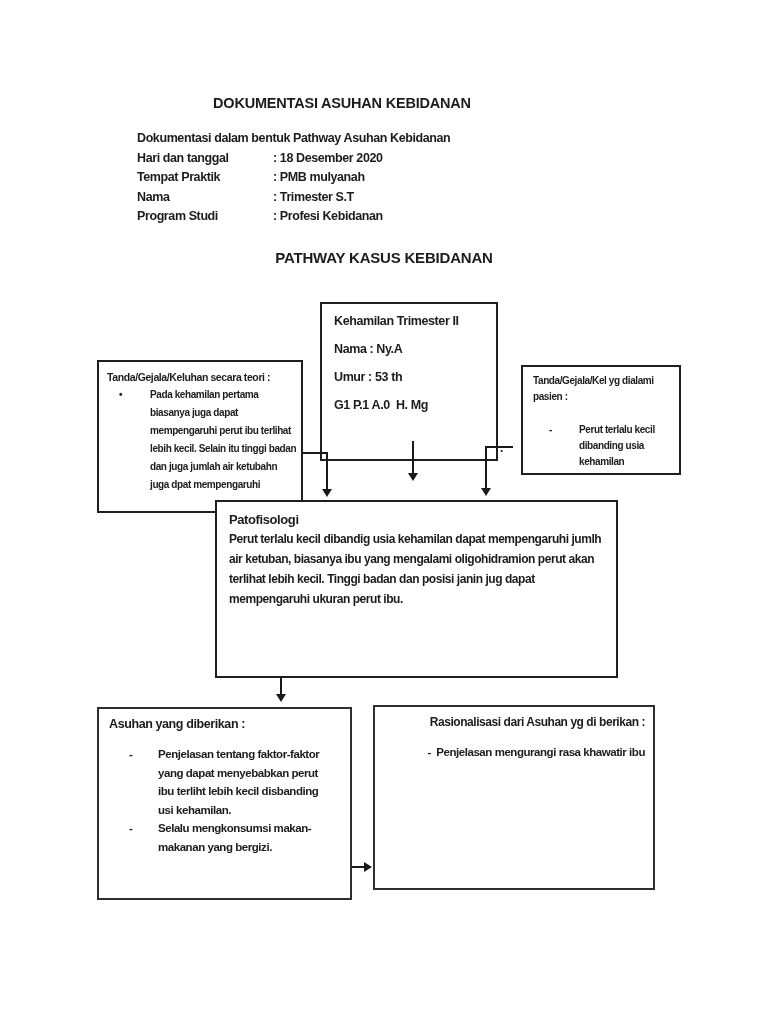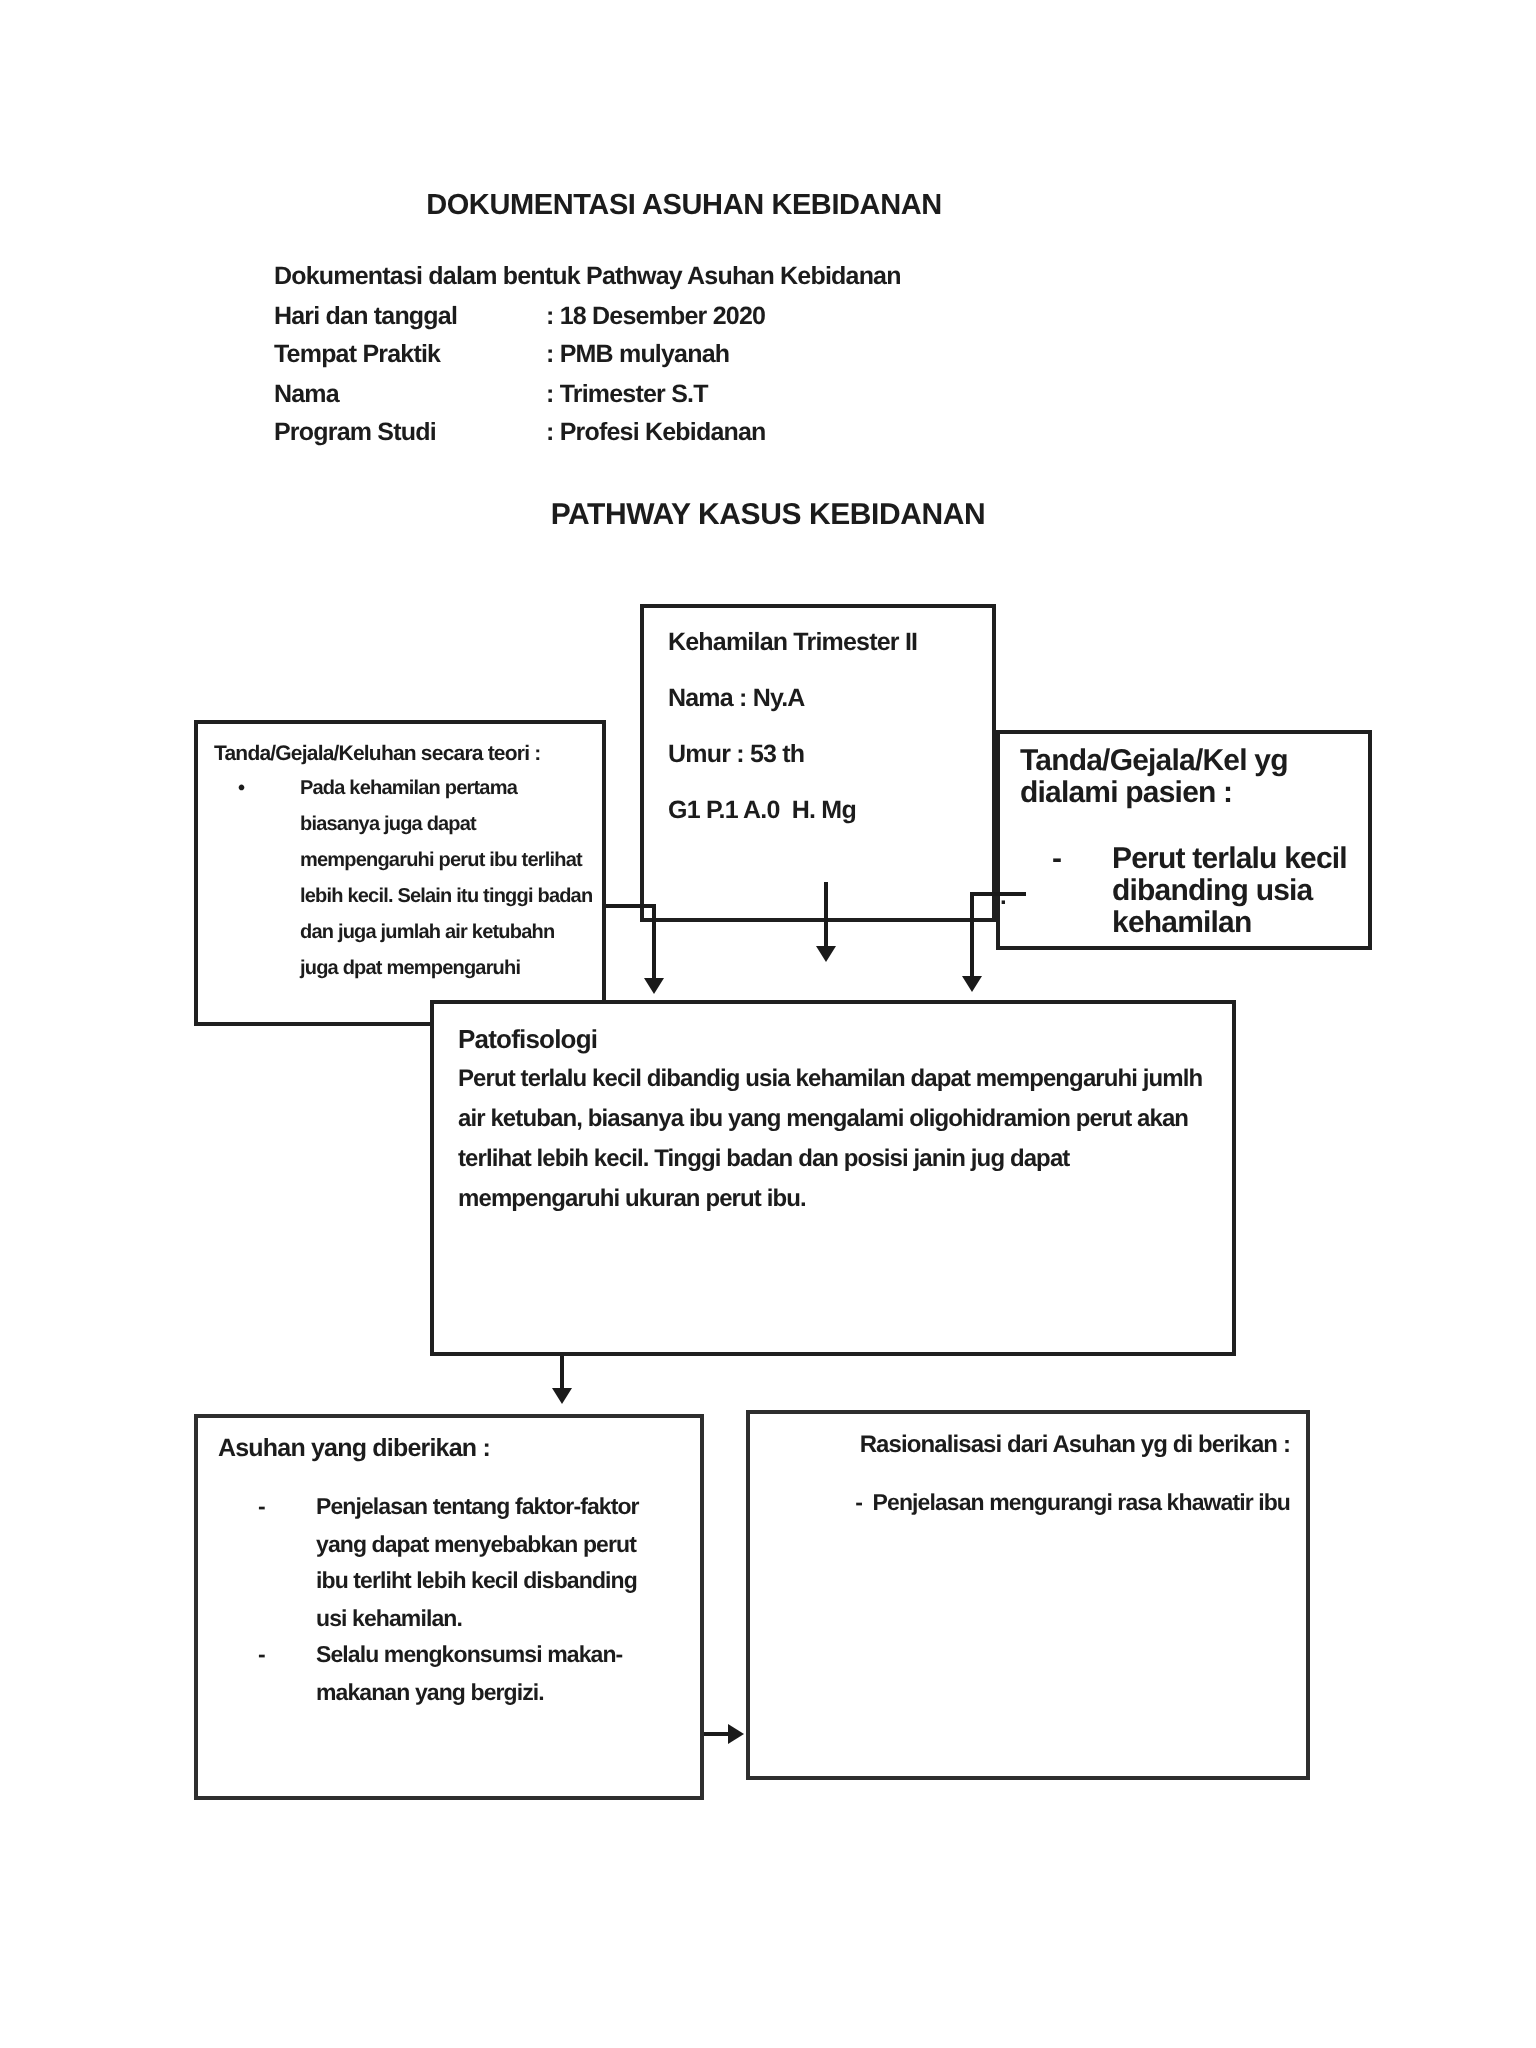--- a/index.html
+++ b/index.html
@@ -24,22 +24,22 @@
   .case-box{left:320px;top:282px;width:178px;height:159px;padding:10px 4px 0 12px;margin-top:20px;}
   .case-line{font-size:12.5px;line-height:15px;margin:0 0 13px 0;white-space:pre-wrap;}
 
   .theory-box{left:97px;top:324px;width:206px;height:153px;padding:6px 4px 0 8px;
     font-size:10px;line-height:18px;margin-top:36px;}
   .theory-title{font-size:10.5px;white-space:nowrap;}
   .li{display:flex;align-items:flex-start;}
   .theory-box .marker{margin-left:12px;width:31px;flex:none;}
   .li .txt{flex:1;}
 
-  .patient-box{left:498px;top:365px;width:188px;height:110px;padding:6px 4px 0 10px;
-    font-size:15px;line-height:16px;}
+  .patient-box{left:521px;top:365px;width:160px;height:110px;padding:6px 4px 0 10px;
+    font-size:10px;line-height:16px;}
   .patient-box .li{margin-top:17px;}
   .patient-box .marker{margin-left:16px;width:30px;flex:none;}
 
   .patho-box{left:215px;top:500px;width:403px;height:178px;padding:10px 14px 0 12px;}
   .patho-title{font-size:13px;}
   .patho-body{margin-top:2px;font-size:12px;line-height:20px;letter-spacing:-0.45px;}
 
   .care-box{left:97px;top:707px;width:255px;height:193px;padding:8px 23px 0 10px;border-color:#2e2e2e;}
   .care-title{font-size:12.5px;}
   .care-box .list{margin-top:14px;font-size:11.5px;line-height:18.5px;letter-spacing:-0.45px;}

